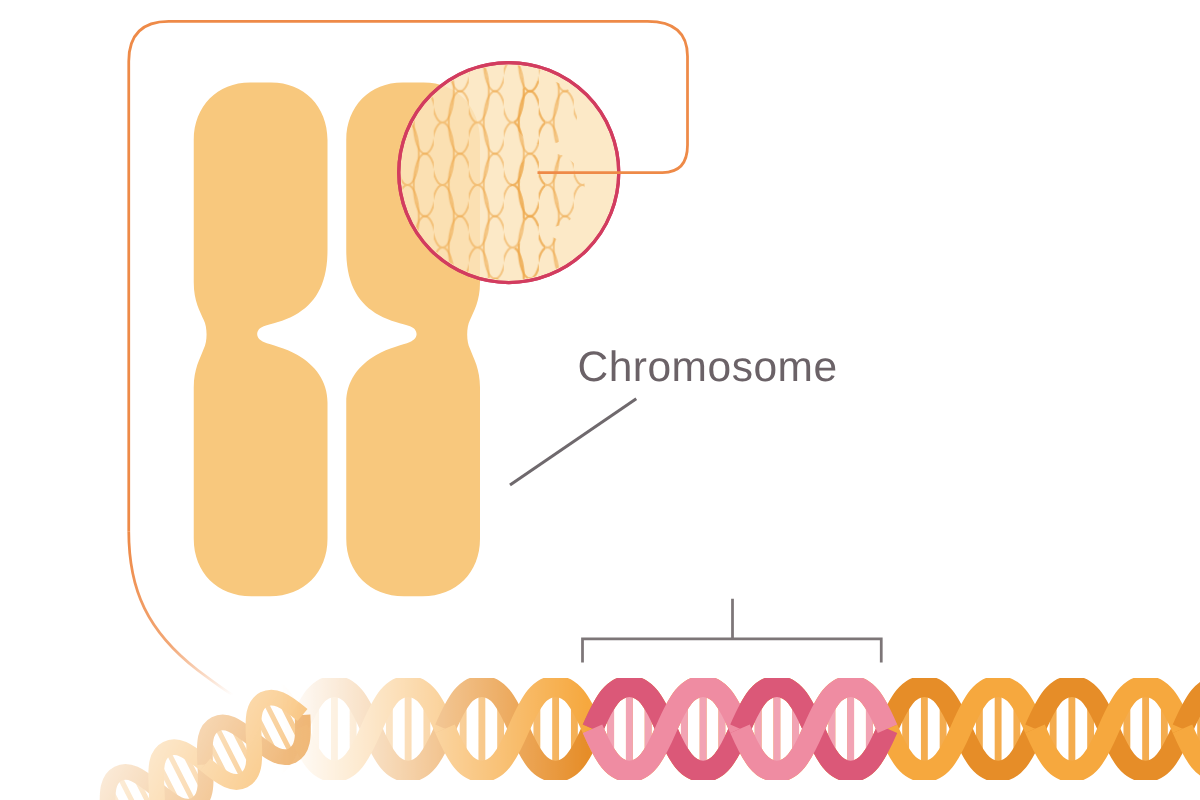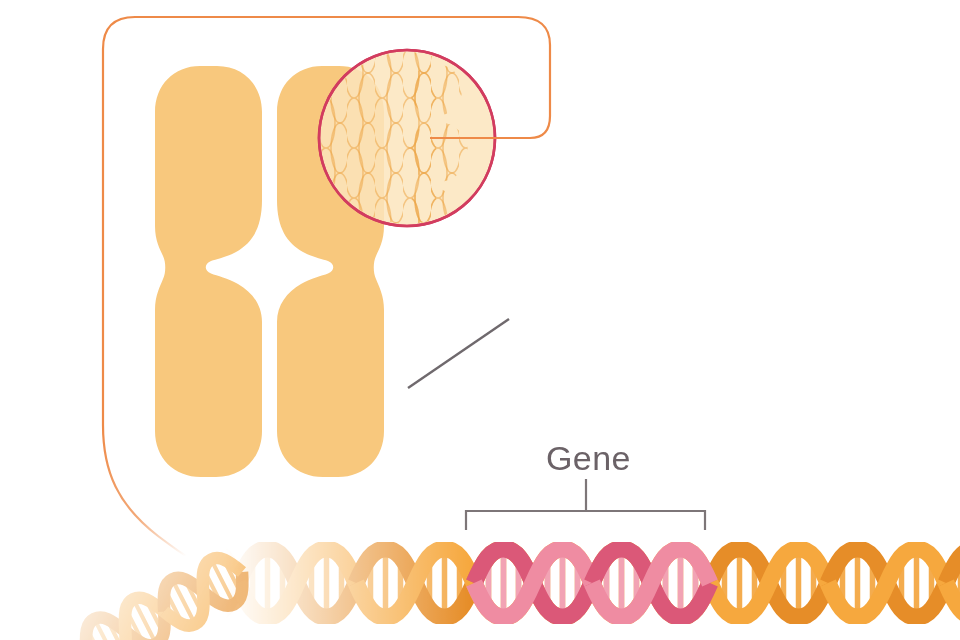--- a/index.html
+++ b/index.html
@@ -134,14 +134,14 @@
 
     <g fill="none" stroke-width="2.2">
       <path stroke="#EE8A48" d="M430,138 H530 Q550,138 550,116 V45 Q550,17 518,17 H135 Q103,17 103,49 V425"></path>
       <path stroke="url(#outlineFade)" d="M103,425 C103,472 118,505 158,536 C170,545 178,551 186,556"></path>
     </g>
 
     <line x1="509" y1="319" x2="408" y2="388" stroke="#6F696D" stroke-width="2.4"></line>
     <path d="M466,530 V511 H705 V530 M586,511 V479" fill="none" stroke="#7D7678" stroke-width="2.2"></path>
   </svg>
 
-  <div id="label-gene" class="diagram-label">Gene</div>
+  <div id="label-chromosome" class="diagram-label">Chromosome</div>
 </div>
 
 </body></html>

